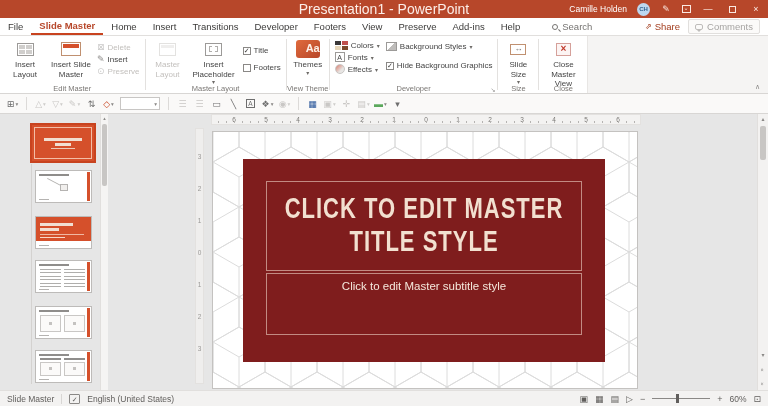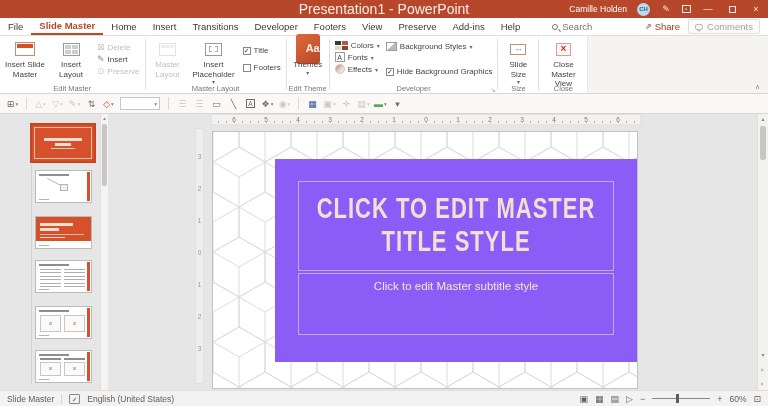--- a/index.html
+++ b/index.html
@@ -50,21 +50,21 @@
   .cb { width:8px; height:8px; border:1px solid #8A8886; background:#fff; font-size:7px; line-height:7px; color:#3B3A39; display:inline-flex; align-items:center; justify-content:center; flex:none; }
   
   .ic-slidemaster { width:20px; height:14px; border:1px solid #C09070; background:#fff; position:relative; }
   .ic-slidemaster .band { position:absolute; left:1px; right:1px; top:1px; height:4px; background:#D5502B; }
   .ic-layout { width:17px; height:13px; border:1px solid #9C9A98; padding:1px; display:grid; grid-template-columns:1fr 1fr; gap:1px; }
   .ic-layout span { background:#D0CECC; }
   .ic-mlayout { width:17px; height:13px; border:1px solid #C2BFBC; padding:1px; }
   .ic-mlayout span { display:block; height:3px; background:#DCDAD8; }
   .ic-ph { width:17px; height:13px; border:1px solid #9C9A98; display:flex; align-items:center; justify-content:center; }
   .ic-ph span { width:9px; height:6px; border:1px dashed #B0AEAC; display:block; }
-  .ic-themes { width:24px; height:30px; border-radius:3px; background:linear-gradient(140deg,#E06A3C,#B7472A); color:#FDEFE6; font-size:11px; font-weight:bold; display:flex; align-items:center; justify-content:center;padding-left:10px; }
+  .ic-themes { width:24px; height:18px; border-radius:3px; background:linear-gradient(140deg,#E06A3C,#B7472A); color:#FDEFE6; font-size:11px; font-weight:bold; display:flex; align-items:center; justify-content:center;padding-left:10px; }
   .ic-colors { display:grid; grid-template-columns:6px 6px; grid-auto-rows:4px; gap:1px; }
   .ic-colors span:nth-child(1){background:#3B3838;} .ic-colors span:nth-child(2){background:#C0504D;}
   .ic-colors span:nth-child(3){background:#E7D6B9;} .ic-colors span:nth-child(4){background:#7B4A2D;}
   .ic-fonts { width:10px; height:10px; border:1px solid #9C9A98; font-size:7px; color:#444; display:flex; align-items:center; justify-content:center; }
   .ic-effects { width:10px; height:10px; border-radius:50%; background:linear-gradient(135deg,#D97B6C,#E8E6E4 65%); border:1px solid #C8C6C4; }
   .ic-bs { width:11px; height:9px; border:1px solid #9C9A98; background:linear-gradient(135deg,#fff 50%,#BFBDBB 50%); }
   .ic-size { width:16px; height:11px; border:1px solid #C09070; color:#6E6B68; font-size:8px; display:flex; align-items:center; justify-content:center; }
   .ic-close { width:15px; height:13px; border:1px solid #D5A09A; background:#FCF4F3; color:#C0392B; font-weight:bold; font-size:10px; line-height:1; display:flex; align-items:center; justify-content:center; }
   .launcher { position:absolute; right:2px; bottom:0px; font-size:6px; color:#8A8886; cursor:pointer; }
   .ribbon-empty { flex:1; background:#F5F4F3; border-left:1px solid #E8E6E4; position:relative; }
@@ -108,21 +108,21 @@
   .chead { position:absolute; height:2px; background:#8F8D8B; }
 
   .canvas { flex:1; position:relative; background:#E6E6E6; overflow:hidden; }
   .hruler { position:absolute; left:103px; top:0; width:430px; height:11px; background:#F3F2F1; border:1px solid #E3E1DF; }
   .hruler .num { position:absolute; top:1px; transform:translateX(-50%); font-size:6.5px; color:#797774; }
   .hruler .tick { position:absolute; bottom:1px; width:1px; height:2px; background:#B5B3B1; }
   .vruler { position:absolute; left:87px; top:14px; width:9px; height:256px; background:#EFEEED; border:1px solid #E3E1DF; }
   .vruler .num { position:absolute; left:0; right:0; text-align:center; font-size:6.5px; color:#9A9896; }
   .slide { position:absolute; left:105px; top:18px; width:424px; height:256px; background:#fff; outline:1px solid #C4C2C0; overflow:hidden; cursor:default; }
   .slide svg { position:absolute; left:0; top:0; }
-  .orange-rect { position:absolute; left:30px; top:27px; width:362px; height:203px; background:#8b5cf6;margin-left:32px; }
+  .orange-rect { position:absolute; left:30px; top:27px; width:362px; height:203px; background:#7f1d1d; }
   .ph { position:absolute; left:23px; width:316px; border:1px solid rgba(250,230,215,.55); }
   .title-ph { top:22px; height:90px; display:flex; align-items:center; justify-content:center; }
   .title-text { font-size:22px; font-weight:bold; letter-spacing:1px; color:#F2E0D0; text-align:center; line-height:1.12; transform:scaleY(1.3); padding:0 8px; }
   .subtitle-ph { top:114px; height:62px; text-align:center; }
   .subtitle-text { font-size:11.5px; color:#F5E8DC; margin-top:6px; }
   .vscroll { position:absolute; right:0; top:0; bottom:0; width:11px; background:#F3F2F1; border-left:1px solid #E1DFDD; }
   .vs { position:absolute; left:0; right:0; text-align:center; font-size:6px; color:#8A8886; cursor:pointer; }
   .vs-thumb { position:absolute; left:2px; top:12px; width:6px; height:34px; background:#C8C6C4; border-radius:2px; cursor:pointer; }
   .rot-up { display:inline-block; transform:rotate(90deg); }
 
@@ -187,36 +187,36 @@
       </span>
     </div>
   </nav>
 
   <section class="ribbon">
 
     <div class="rgroup">
       <div class="rbody">
         <button class="bigbtn">
           <span class="ric">
+              <span class="ic-layout">
+                <span></span>
+                <span></span>
+                <span></span>
+                <span></span>
+              </span>
+            </span>
+          <span>Insert Layout</span>
+        </button>
+        <button class="bigbtn">
+          <span class="ric">
               <span class="ic-slidemaster">
                 <span class="band"></span>
               </span>
             </span>
           <span>Insert Slide Master</span>
-        </button>
-        <button class="bigbtn">
-          <span class="ric">
-              <span class="ic-layout">
-                <span></span>
-                <span></span>
-                <span></span>
-                <span></span>
-              </span>
-            </span>
-          <span>Insert Layout</span>
         </button>
         <div class="smallcol">
           <button class="smallbtn disabled">
             <span class="sic">⊠</span>
             <span>Delete</span>
           </button>
           <button class="smallbtn">
             <span class="sic">✎</span>
             <span>Insert</span>
           </button>
@@ -267,21 +267,21 @@
     <div class="rgroup">
       <div class="rbody">
         <button class="bigbtn" style="width:38px">
           <span class="ric">
               <span class="ic-themes">Aa</span>
             </span>
           <span>Themes</span>
           <span class="ddown">▾</span>
         </button>
       </div>
-      <div class="glabel">Edit Theme</div>
+      <div class="glabel">View Theme</div>
     </div>
     <div class="gsep"></div>
 
     <div class="rgroup">
       <div class="rbody">
         <div class="smallcol" style="gap:2px;padding-top:3px">
           <button class="smallbtn">
             <span class="ic-colors">
                 <span></span>
                 <span></span>
@@ -295,21 +295,21 @@
             <span class="ic-fonts">A</span>
             <span>Fonts</span>
             <span class="ddown">▾</span>
           </button>
           <button class="smallbtn">
             <span class="ic-effects"></span>
             <span>Effects</span>
             <span class="ddown">▾</span>
           </button>
         </div>
-        <div class="smallcol" style="gap:16px;padding-top:4px">
+        <div class="smallcol" style="gap:10px;padding-top:4px">
           <button class="smallbtn">
             <span class="ic-bs"></span>
             <span>Background Styles</span>
             <span class="ddown">▾</span>
           </button>
           <label class="smallbtn">
             <span class="cb" id="cb-hidebg">✓</span>
             <span>Hide Background Graphics</span>
           </label>
         </div>

